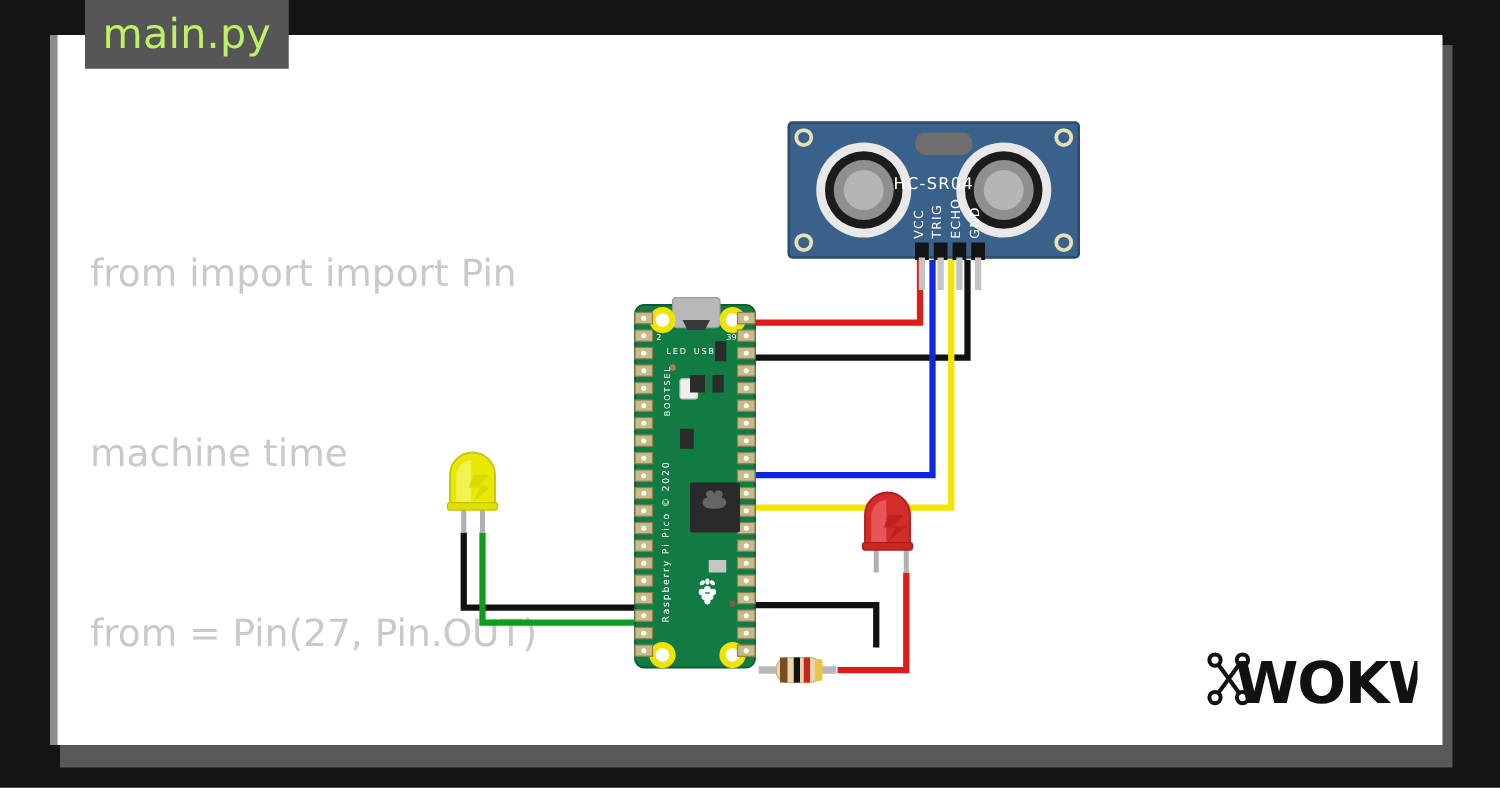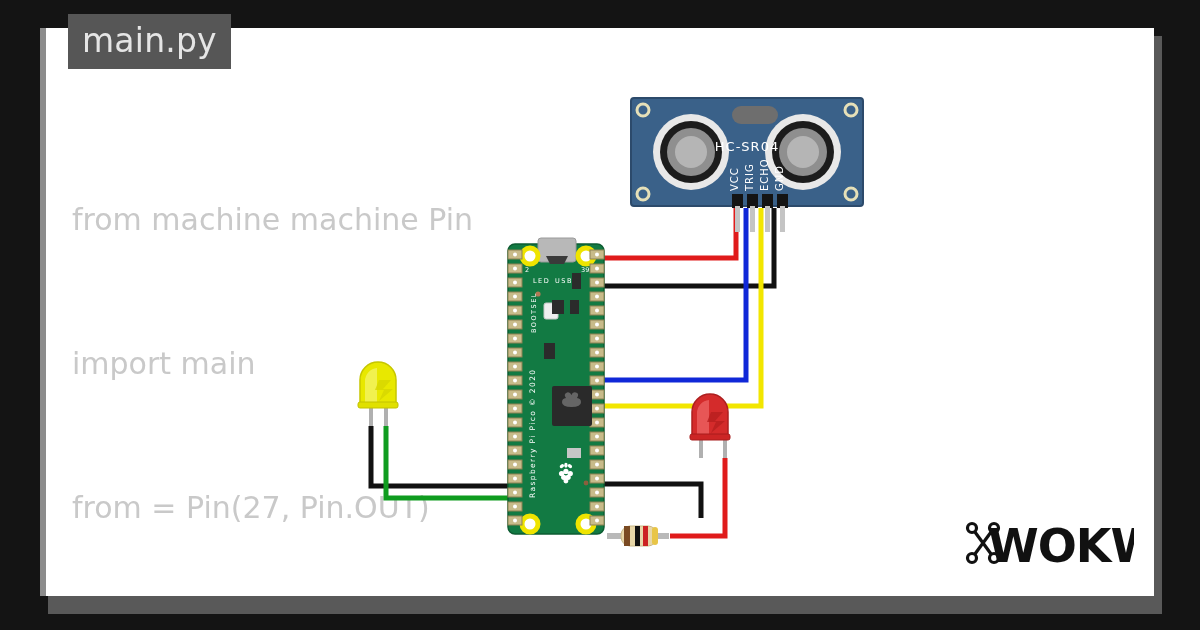--- a/index.html
+++ b/index.html
@@ -20,23 +20,23 @@
   
   .canvas {
     position: absolute; left: 40px; top: 28px;
     width: 1114px; height: 568px;
     background: #ffffff;
     border-left: 6px solid #8c8c8c;
     overflow: hidden;
   }
   
   .file-tab {
-    position: absolute; left: 68px; top: 14px;
+    position: absolute; left: 68px; top: 0;
     background: #565656;
-    color: #e5e5e5;
+    color: #bef264;
     font-size: 33px;
     line-height: 1;
     padding: 10px 14px 12px 14px;
     letter-spacing: .2px;
     z-index: 40;
     font-family: "DejaVu Sans", sans-serif;
   }
 
   
   .code {
@@ -65,22 +65,22 @@
 </head>
 <body>
 
 <div id="stage">
 
   <div class="panel-shadow"></div>
 
   <div class="canvas">
 
     <div class="code">
-      <span class="ln">from machine machine Pin</span>
-      <span class="ln">import main</span>
+      <span class="ln">from import import Pin</span>
+      <span class="ln">machine time</span>
       <span class="ln">from = Pin(27, Pin.OUT)</span>
       
       
       
       
       
       
       
       
     </div>

